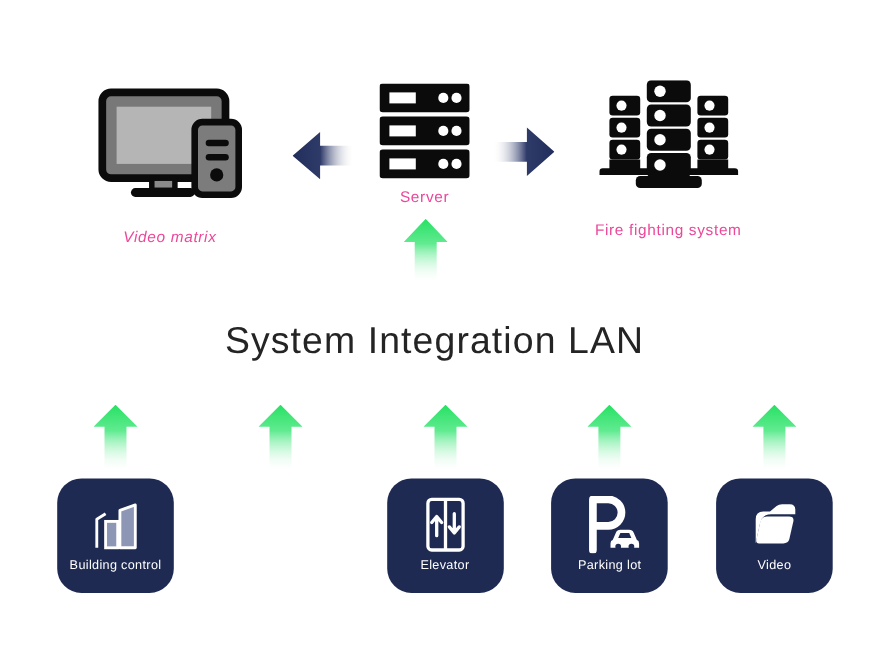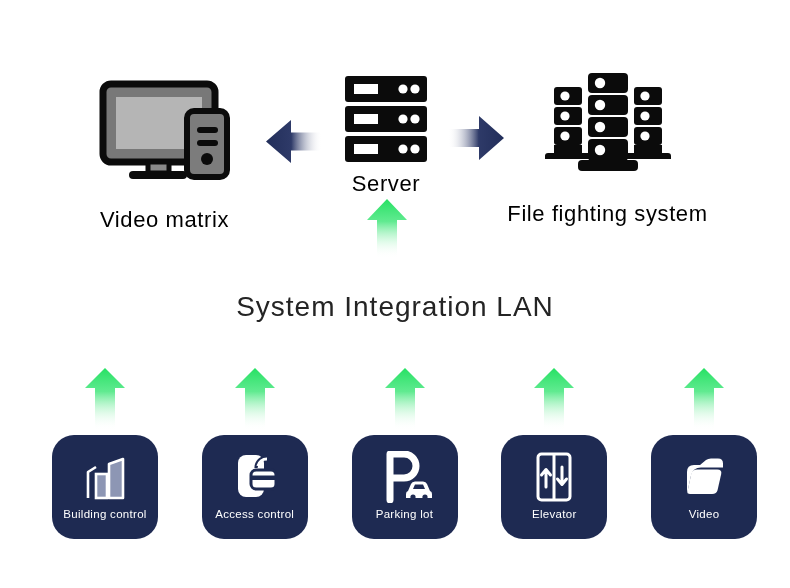--- a/index.html
+++ b/index.html
@@ -2,40 +2,40 @@
 <html><head>
 <meta charset="utf-8">
 <style>
   html,body{margin:0;padding:0;background:#ffffff;}
   .stage{
     position:relative;width:790px;height:588px;background:#ffffff;
     font-family:"Liberation Sans",sans-serif;overflow:hidden;
   }
   
   .node{position:absolute;text-align:center;}
-  .node-video{left:82px;top:80px;width:165px;}
+  .node-video{left:72px;top:80px;width:165px;font-style:italic;}
   .node-server{left:338px;top:76px;width:96px;}
   .node-fire{left:505px;top:73px;width:205px;}
   .node .icon-wrap{display:flex;justify-content:center;}
   .node-label{
-    font-size:22px;color:#000000;letter-spacing:0.6px;white-space:nowrap;
+    font-size:14px;color:#ec4899;letter-spacing:0.6px;white-space:nowrap;
   }
   .node-video .node-label{margin-top:27px;}
   .node-server .node-label{margin-top:8px;}
   .node-fire .node-label{margin-top:28px;}
   
   .h-arrow{position:absolute;}
   .arrow-left{left:266px;top:119px;}
   .arrow-right{left:448px;top:114px;}
   
   .server-up-arrow{position:absolute;left:367px;top:199px;}
   
   .lan-title{
     position:absolute;top:291px;left:0;width:100%;text-align:center;
-    font-size:28px;color:#242424;letter-spacing:1px;font-weight:400;
+    font-size:34px;color:#242424;letter-spacing:1px;font-weight:400;
   }
   
   .modules-row{
     position:absolute;top:368px;left:52px;right:33px;
     display:flex;justify-content:space-between;
   }
   .module-col{width:106px;display:flex;flex-direction:column;align-items:center;}
   .module-col .up-arrow{height:67px;display:flex;justify-content:center;}
   .module-box{
     width:106px;height:104px;border-radius:22px;background:#1e2a52;
@@ -153,21 +153,21 @@
           <circle cx="101" cy="23" r="4.6"></circle>
             <circle cx="101" cy="43" r="4.6"></circle>
             <circle cx="101" cy="63" r="4.6"></circle>
           <circle cx="56" cy="10" r="5.2"></circle>
             <circle cx="56" cy="32" r="5.2"></circle>
           <circle cx="56" cy="54" r="5.2"></circle>
             <circle cx="56" cy="77" r="5.2"></circle>
         </g>
       </svg>
     </div>
-    <div class="node-label">File fighting system</div>
+    <div class="node-label">Fire fighting system</div>
   </div>
 
   <div class="server-up-arrow">
     <svg width="40" height="59" viewBox="0 0 40 59">
       <polygon points="20,0 0,21 10,21 10,59 30,59 30,21 40,21" fill="url(#gradGreen)"></polygon>
     </svg>
   </div>
 
   <div class="lan-title">System Integration LAN</div>
 
@@ -190,31 +190,40 @@
         <div class="module-label">Building control</div>
       </div>
     </div>
 
     <div class="module-col">
       <div class="up-arrow">
         <svg width="40" height="62" viewBox="0 0 40 62">
           <polygon points="20,0 0,20 10,20 10,62 30,62 30,20 40,20" fill="url(#gradGreen)"></polygon>
         </svg>
       </div>
+    </div>
+
+    <div class="module-col">
+      <div class="up-arrow">
+        <svg width="40" height="62" viewBox="0 0 40 62">
+          <polygon points="20,0 0,20 10,20 10,62 30,62 30,20 40,20" fill="url(#gradGreen)"></polygon>
+        </svg>
+      </div>
       <div class="module-box">
         <div class="module-icon">
           <svg width="52" height="52" viewBox="0 0 52 52">
-            <rect x="9" y="4" width="26" height="42" rx="8" fill="#ffffff"></rect>
-            <path d="M27,17 A11,11 0 0 1 38,6" fill="none" stroke="#1e2a52" stroke-width="3.2"></path>
-            <path d="M29,15 A9,9 0 0 1 38,8" fill="none" stroke="#ffffff" stroke-width="3.2"></path>
-            <rect x="22" y="19" width="25" height="19" rx="5" fill="#ffffff" stroke="#1e2a52" stroke-width="3"></rect>
-            <rect x="22" y="24.5" width="25" height="4.5" fill="#1e2a52"></rect>
-          </svg>
-        </div>
-        <div class="module-label">Access control</div>
+            <rect x="10" y="3" width="32" height="46" rx="3.5" fill="none" stroke="#ffffff" stroke-width="3"></rect>
+            <line x1="26" y1="3" x2="26" y2="49" stroke="#ffffff" stroke-width="3"></line>
+            <g stroke="#ffffff" stroke-width="3" fill="none" stroke-linecap="round" stroke-linejoin="round">
+              <path d="M18,36 V19 M13.5,24 L18,18.5 L22.5,24"></path>
+              <path d="M34,16 V33 M29.5,28 L34,33.5 L38.5,28"></path>
+            </g>
+          </svg>
+        </div>
+        <div class="module-label">Elevator</div>
       </div>
     </div>
 
     <div class="module-col">
       <div class="up-arrow">
         <svg width="40" height="62" viewBox="0 0 40 62">
           <polygon points="20,0 0,20 10,20 10,62 30,62 30,20 40,20" fill="url(#gradGreen)"></polygon>
         </svg>
       </div>
       <div class="module-box">
@@ -226,41 +235,20 @@
               <path d="M37,38 h12 l-2,-4.5 h-8 z" fill="#1e2a52"></path>
               <circle cx="37" cy="46" r="2.6" fill="#1e2a52"></circle>
               <circle cx="49" cy="46" r="2.6" fill="#1e2a52"></circle>
             </g>
           </svg>
         </div>
         <div class="module-label">Parking lot</div>
       </div>
     </div>
 
-    <div class="module-col">
-      <div class="up-arrow">
-        <svg width="40" height="62" viewBox="0 0 40 62">
-          <polygon points="20,0 0,20 10,20 10,62 30,62 30,20 40,20" fill="url(#gradGreen)"></polygon>
-        </svg>
-      </div>
-      <div class="module-box">
-        <div class="module-icon">
-          <svg width="52" height="52" viewBox="0 0 52 52">
-            <rect x="10" y="3" width="32" height="46" rx="3.5" fill="none" stroke="#ffffff" stroke-width="3"></rect>
-            <line x1="26" y1="3" x2="26" y2="49" stroke="#ffffff" stroke-width="3"></line>
-            <g stroke="#ffffff" stroke-width="3" fill="none" stroke-linecap="round" stroke-linejoin="round">
-              <path d="M18,36 V19 M13.5,24 L18,18.5 L22.5,24"></path>
-              <path d="M34,16 V33 M29.5,28 L34,33.5 L38.5,28"></path>
-            </g>
-          </svg>
-        </div>
-        <div class="module-label">Elevator</div>
-      </div>
-    </div>
-
 
     <div class="module-col">
       <div class="up-arrow">
         <svg width="40" height="62" viewBox="0 0 40 62">
           <polygon points="20,0 0,20 10,20 10,62 30,62 30,20 40,20" fill="url(#gradGreen)"></polygon>
         </svg>
       </div>
       <div class="module-box">
         <div class="module-icon">
           <svg width="54" height="50" viewBox="0 0 54 50">

